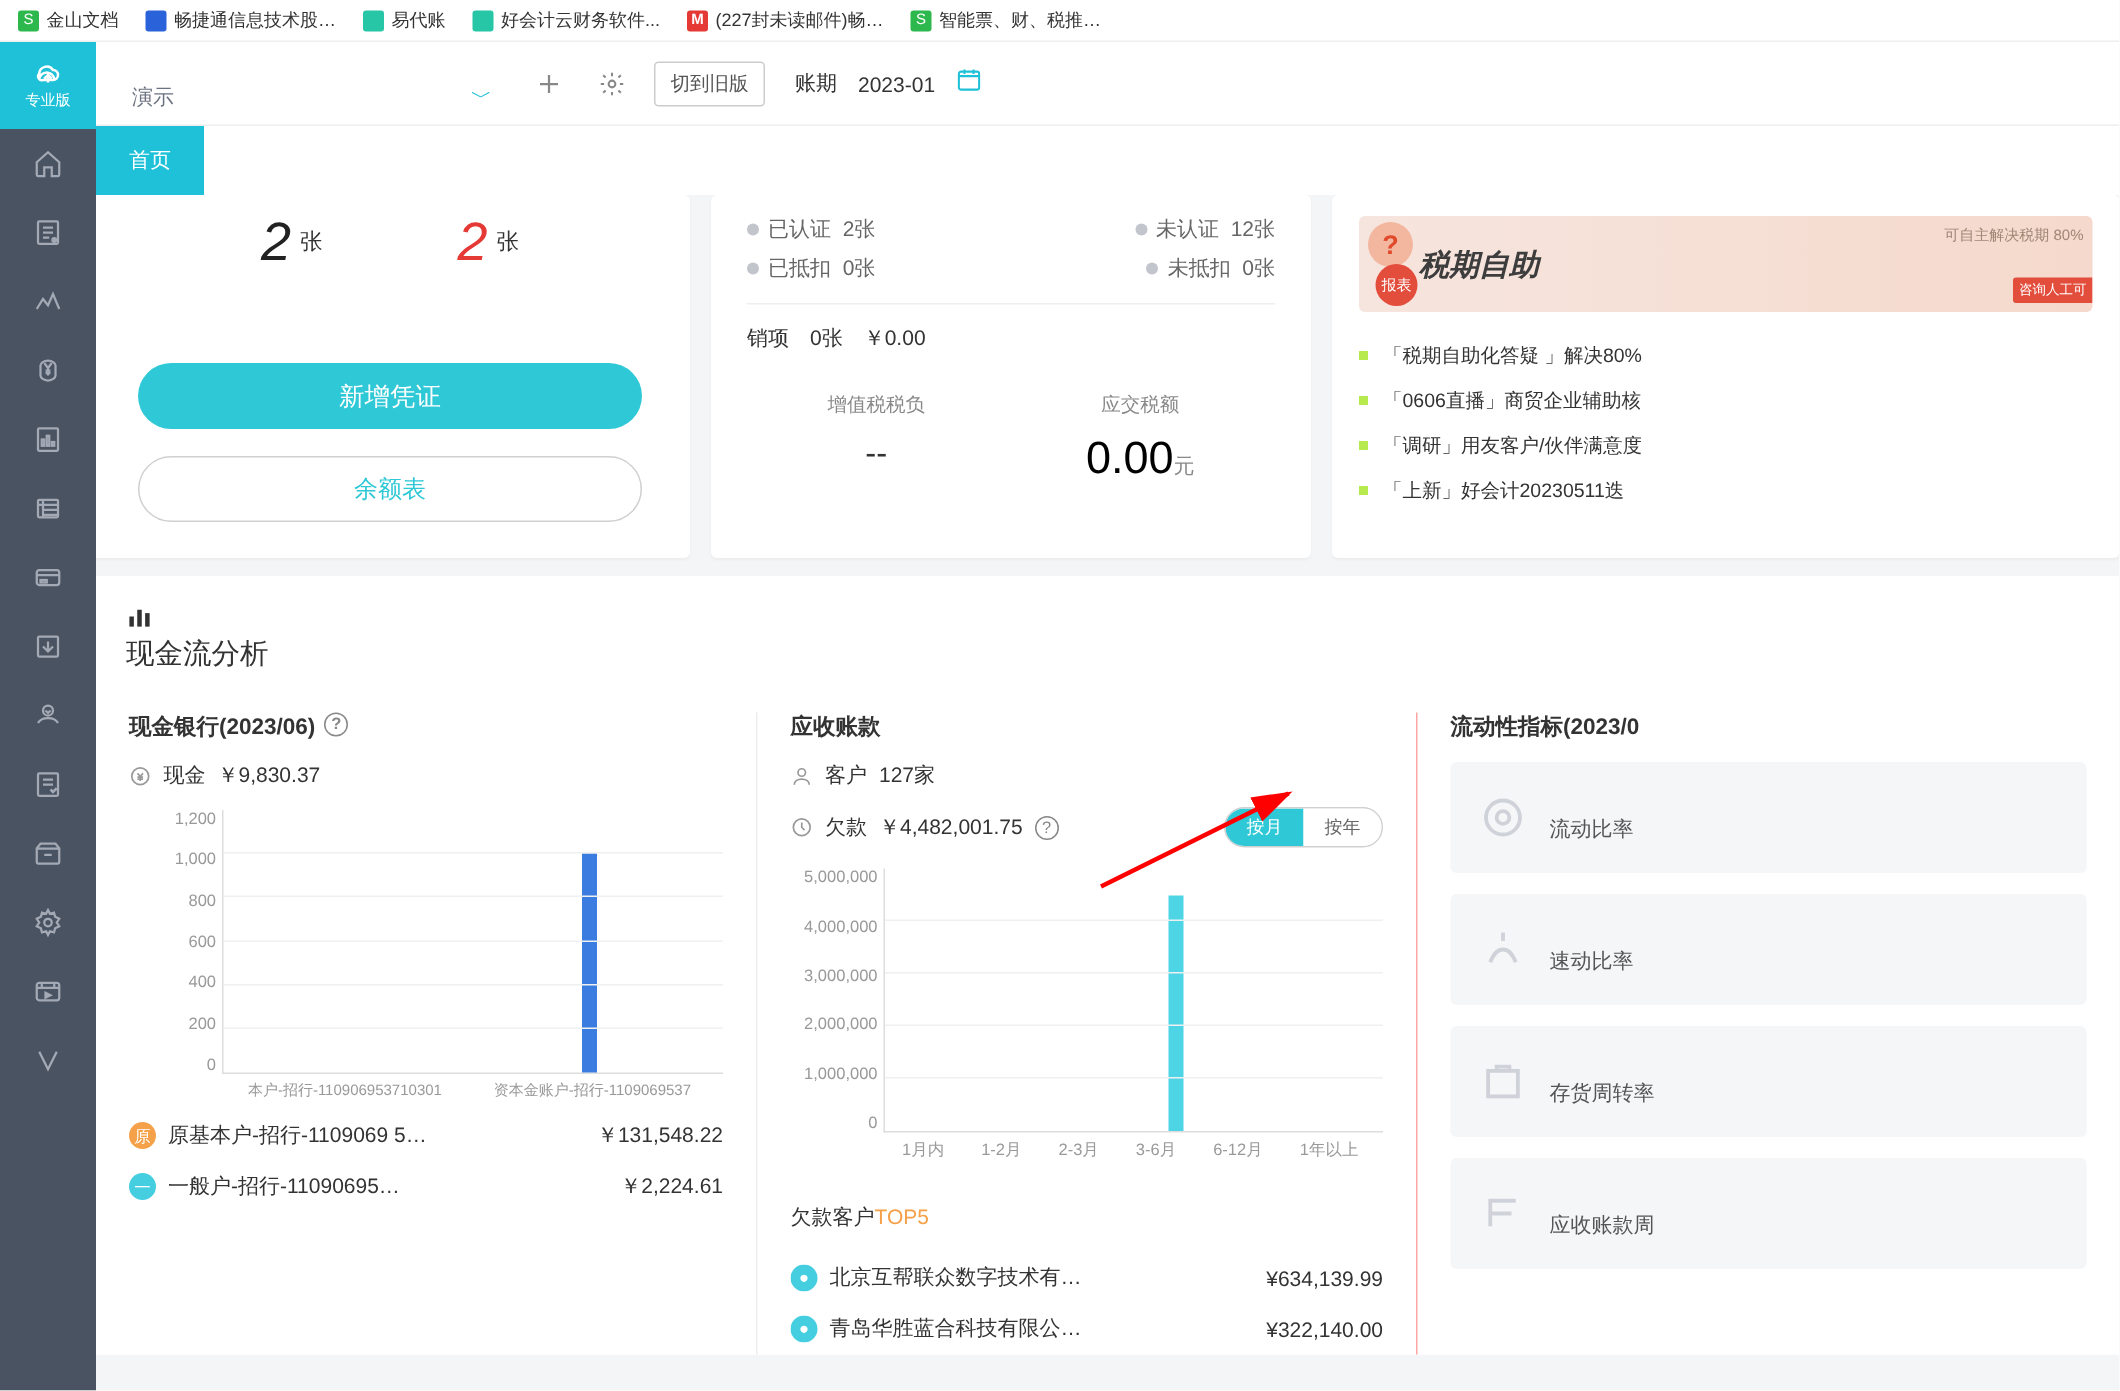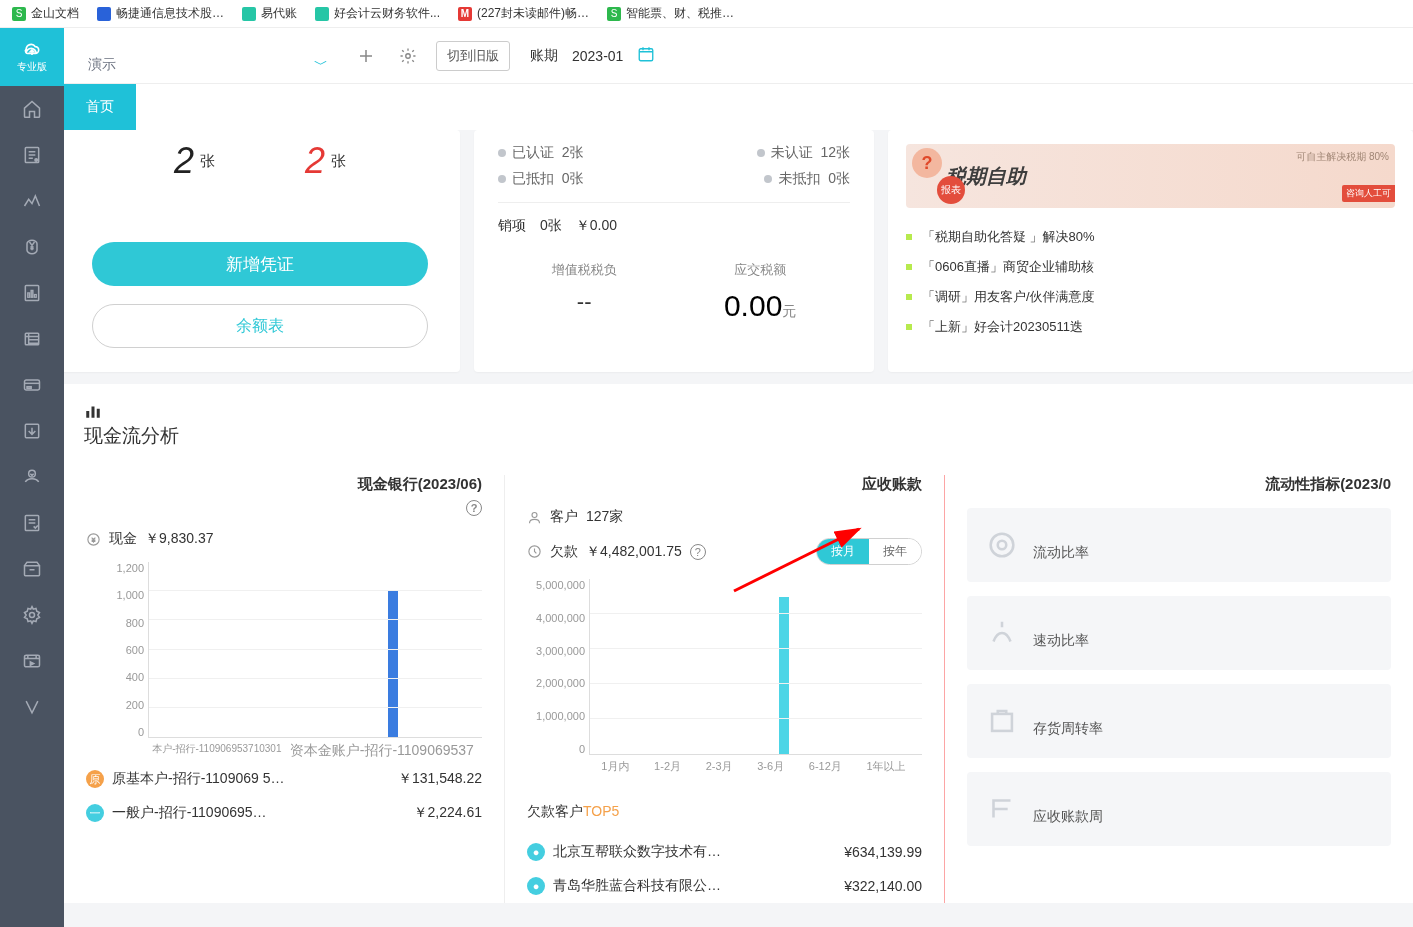--- a/index.html
+++ b/index.html
@@ -64,37 +64,37 @@
 .tax-sum-label { font-size: 13px; color: #888; margin-bottom: 10px; }
 .tax-sum-val { font-size: 22px; color: #333; }
 .tax-sum-big { font-size: 30px; font-weight: 500; }
 .tax-sum-unit { font-size: 14px; color: #888; }
 
 .card-news { flex: 1; padding: 14px 18px 14px; min-width: 200px; }
 .news-banner { height: 64px; background: linear-gradient(90deg, #f6e5de, #f5d9cc); border-radius: 4px; margin-bottom: 14px; position: relative; overflow: hidden; display: flex; align-items: center; padding-left: 40px; }
 .news-banner-q { width: 30px; height: 30px; border-radius: 50%; background: #f3b79f; color: #e0492a; font-weight: bold; display: flex; align-items: center; justify-content: center; position: absolute; left: 6px; top: 4px; font-size: 18px; }
 .news-banner-text { font-size: 20px; font-weight: bold; color: #3d3d3d; font-style: italic; }
 .news-banner-sub { font-size: 10px; color: #a08675; position: absolute; right: 6px; top: 6px; }
-.news-banner-badge { position: absolute; left: 31px; bottom: 4px; width: 28px; height: 28px; border-radius: 50%; background: #e34d3c; color: #fff; font-size: 10px; display: flex; align-items: center; justify-content: center; }
+.news-banner-badge { position: absolute; left: 11px; bottom: 4px; width: 28px; height: 28px; border-radius: 50%; background: #e34d3c; color: #fff; font-size: 10px; display: flex; align-items: center; justify-content: center; }
 .news-banner-tag { position: absolute; right: 0; bottom: 6px; background: #e34d3c; color: #fff; font-size: 9px; padding: 2px 4px; border-radius: 2px 0 0 2px; }
 .news-list { list-style: none; }
 .news-list li { display: flex; align-items: center; font-size: 13px; color: #333; padding: 6px 0; white-space: nowrap; overflow: hidden; }
 .news-bullet { width: 6px; height: 6px; background: #b7ea4e; margin-right: 10px; flex-shrink: 0; }
 
 
 .section-title { display: flex; align-items: flex-start; gap: 3px; padding: 18px 20px 12px; font-size: 19px; color: #333; background: #fff; flex-direction: column; }
 .section-title svg { width: 18px; height: 18px; }
 
 .cashflow-grid { display: flex; gap: 0; background: #fff; padding: 14px 0 0; }
 .cf-panel { padding: 0 22px; }
 .cf-panel:first-child { flex: 0 0 440px; }
 .cf-panel:nth-child(2) { flex: 0 0 440px; border-left: 1px solid #eee; }
 .cf-panel:nth-child(3) { flex: 1; border-left: 1px solid #fca5a5; min-width: 140px; }
 
-.cf-title { font-size: 15px; font-weight: bold; color: #333; margin-bottom: 14px; display: flex; align-items: flex-end; gap: 6px; flex-direction: column; }
+.cf-title { font-size: 15px; font-weight: bold; color: #333; margin-bottom: 14px; display: flex; align-items: flex-start; gap: 6px; }
 .help-icon { width: 16px; height: 16px; border: 1.5px solid #888; border-radius: 50%; display: inline-flex; align-items: center; justify-content: center; font-size: 11px; color: #888; cursor: pointer; }
 .cf-stat { display: flex; align-items: center; gap: 8px; font-size: 14px; color: #333; margin-bottom: 12px; }
 .cf-stat svg { width: 15px; height: 15px; color: #999; }
 
 .legend { display: flex; gap: 18px; font-size: 13px; color: #555; margin-left: auto; }
 .legend-item { display: flex; align-items: center; gap: 5px; }
 .legend-dot { width: 9px; height: 9px; border-radius: 50%; }
 .ld-blue { background: #3a7ce0; }
 .ld-teal { background: #4dd5e6; }
 
@@ -412,21 +412,21 @@
                     <div class="chart-bar bar-blue" style="height: 0%;"></div>
                     <div class="chart-bar bar-teal" style="height: 0%;"></div>
                   </div>
                   <div style="display: flex; gap: 2px; align-items: flex-end; height: 100%;">
                     <div class="chart-bar bar-blue" style="height: 83.3333%;"></div>
                     <div class="chart-bar bar-teal" style="height: 0%;"></div>
                   </div>
                 </div>
               <div class="chart-x-axis" id="chart1-x">
                   <span style="font-size: 10px;">本户-招行-110906953710301</span>
-                  <span style="font-size: 14px;">资本金账户-招行-1109069537</span>
+                  <span style="font-size: 10px;">资本金账户-招行-1109069537</span>
                 </div>
             </div>
 
             <div id="balances-list">
                 <div class="balance-row">
                   <div class="balance-left">
                     <span class="badge badge-orange">原</span>
                     <span class="balance-name">原基本户-招行-1109069 5…</span>
                   </div>
                   <span>￥131,548.22</span>

